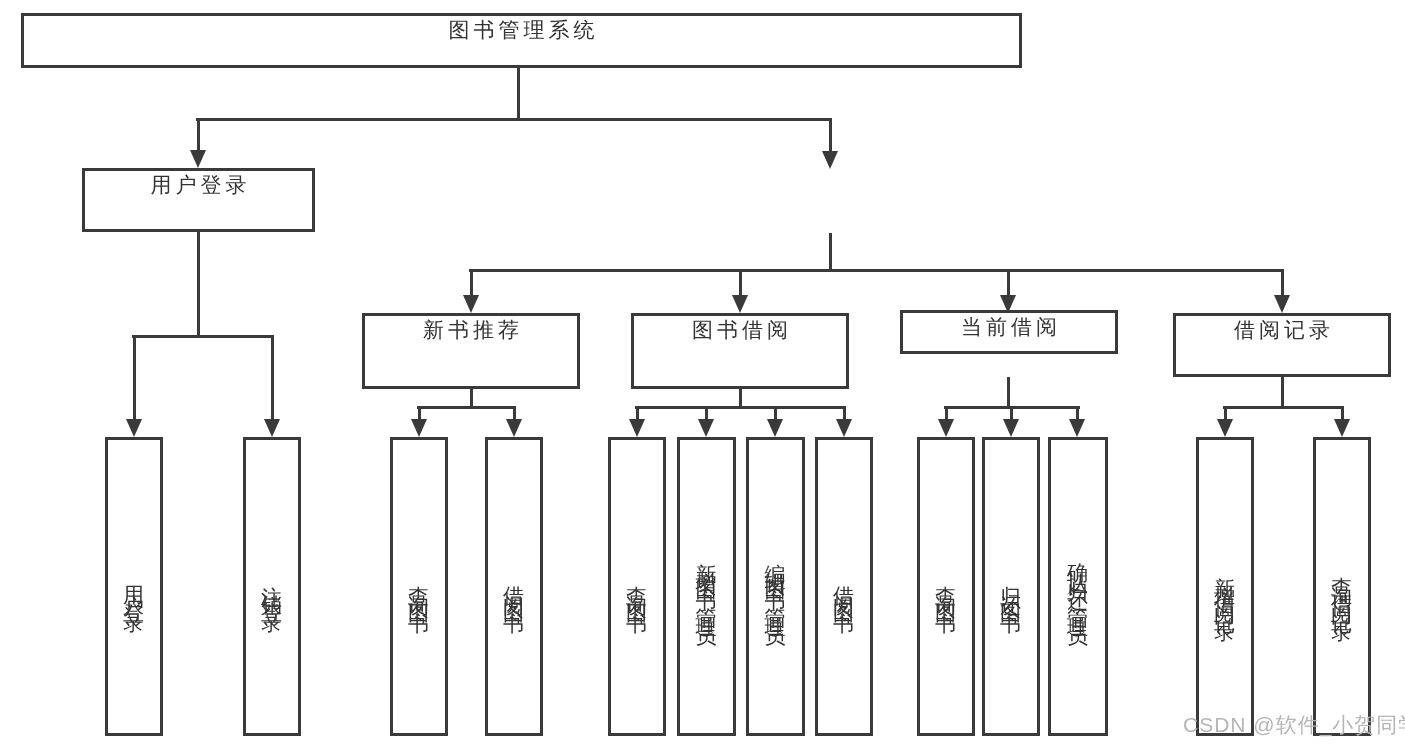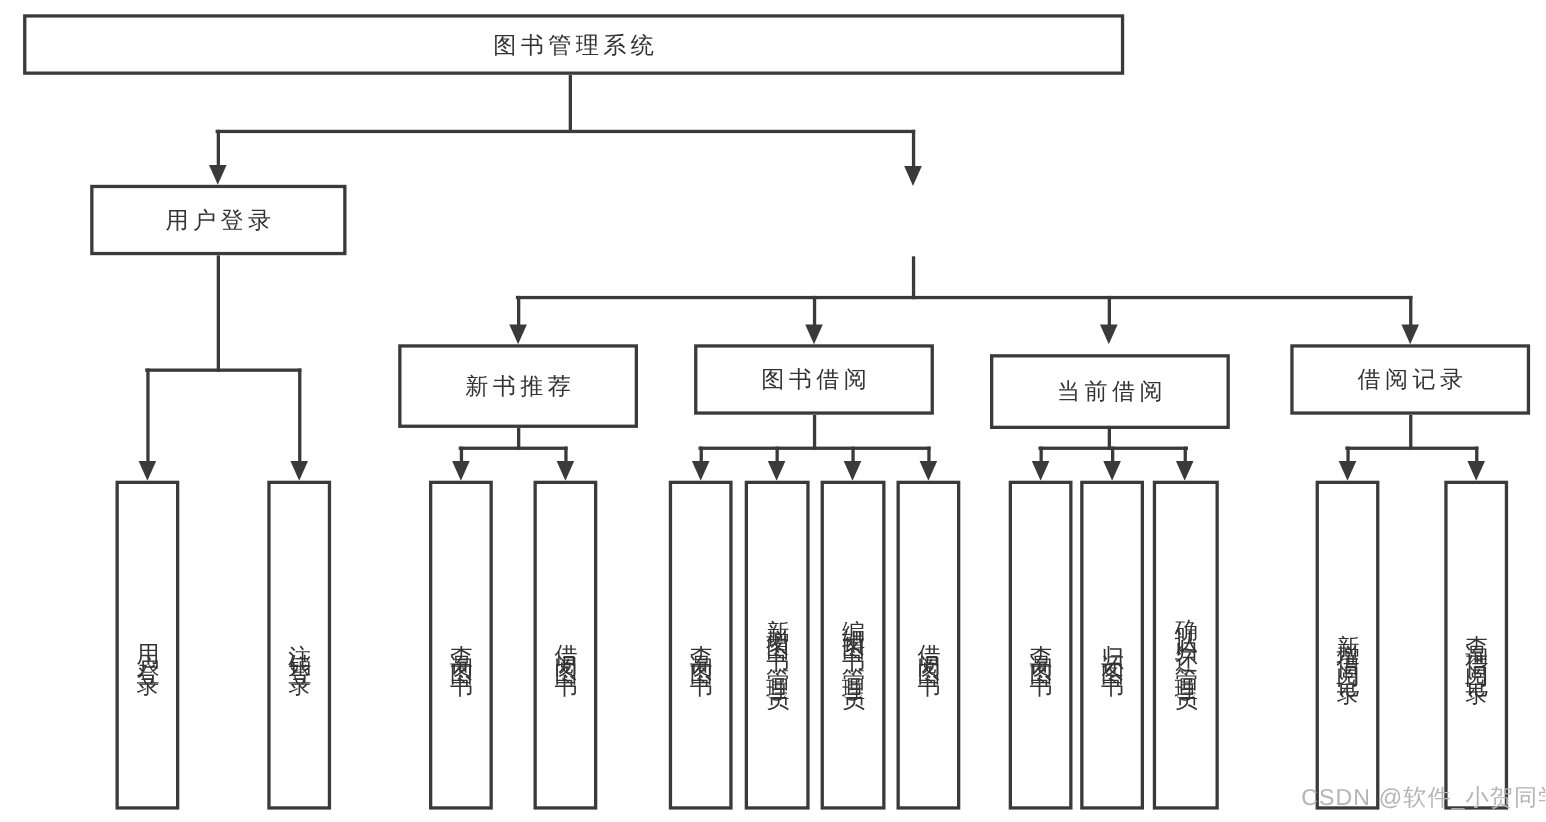--- a/index.html
+++ b/index.html
@@ -14,21 +14,21 @@
   }
   
   .vl{position:absolute;width:3px;background:var(--line);}
   .hl{position:absolute;height:3px;background:var(--line);}
   .arr{position:absolute;width:0;height:0;
        border-left:8px solid transparent;border-right:8px solid transparent;
        border-top:18px solid var(--line);}
   
   .hbox{
     position:absolute;box-sizing:border-box;border:3px solid var(--line);background:#fff;
-    display:flex;align-items:center;justify-content:center;
+    display:flex;align-items:flex-start;justify-content:center;
     font-size:21px;letter-spacing:4px;text-indent:4px;color:var(--text);
   }
   .vbox{
     position:absolute;box-sizing:border-box;border:3px solid var(--line);background:#fff;
     top:437px;width:58px;height:299px;
     display:flex;align-items:center;justify-content:center;
     writing-mode:vertical-rl;text-orientation:mixed;
     font-size:21px;letter-spacing:9px;color:var(--text);line-height:1;
   }
   .watermark{
@@ -104,24 +104,24 @@
     <span>图书管理系统</span>
   </div>
 
   <div class="hbox" style="left:82px;top:168px;width:233px;height:64px">
     <span>用户登录</span>
   </div>
 
   <div class="hbox" style="left:362px;top:313px;width:218px;height:76px">
     <span>新书推荐</span>
   </div>
-  <div class="hbox" style="left:631px;top:313px;width:218px;height:64px">
+  <div class="hbox" style="left:631px;top:313px;width:218px;height:76px">
     <span>图书借阅</span>
   </div>
-  <div class="hbox" style="left:900px;top:322px;width:218px;height:68px">
+  <div class="hbox" style="left:900px;top:310px;width:218px;height:44px">
     <span>当前借阅</span>
   </div>
   <div class="hbox" style="left:1173px;top:313px;width:218px;height:64px">
     <span>借阅记录</span>
   </div>
 
   <div class="vbox" style="left:105px">
     <span>用户登录</span>
   </div>
   <div class="vbox" style="left:243px">

